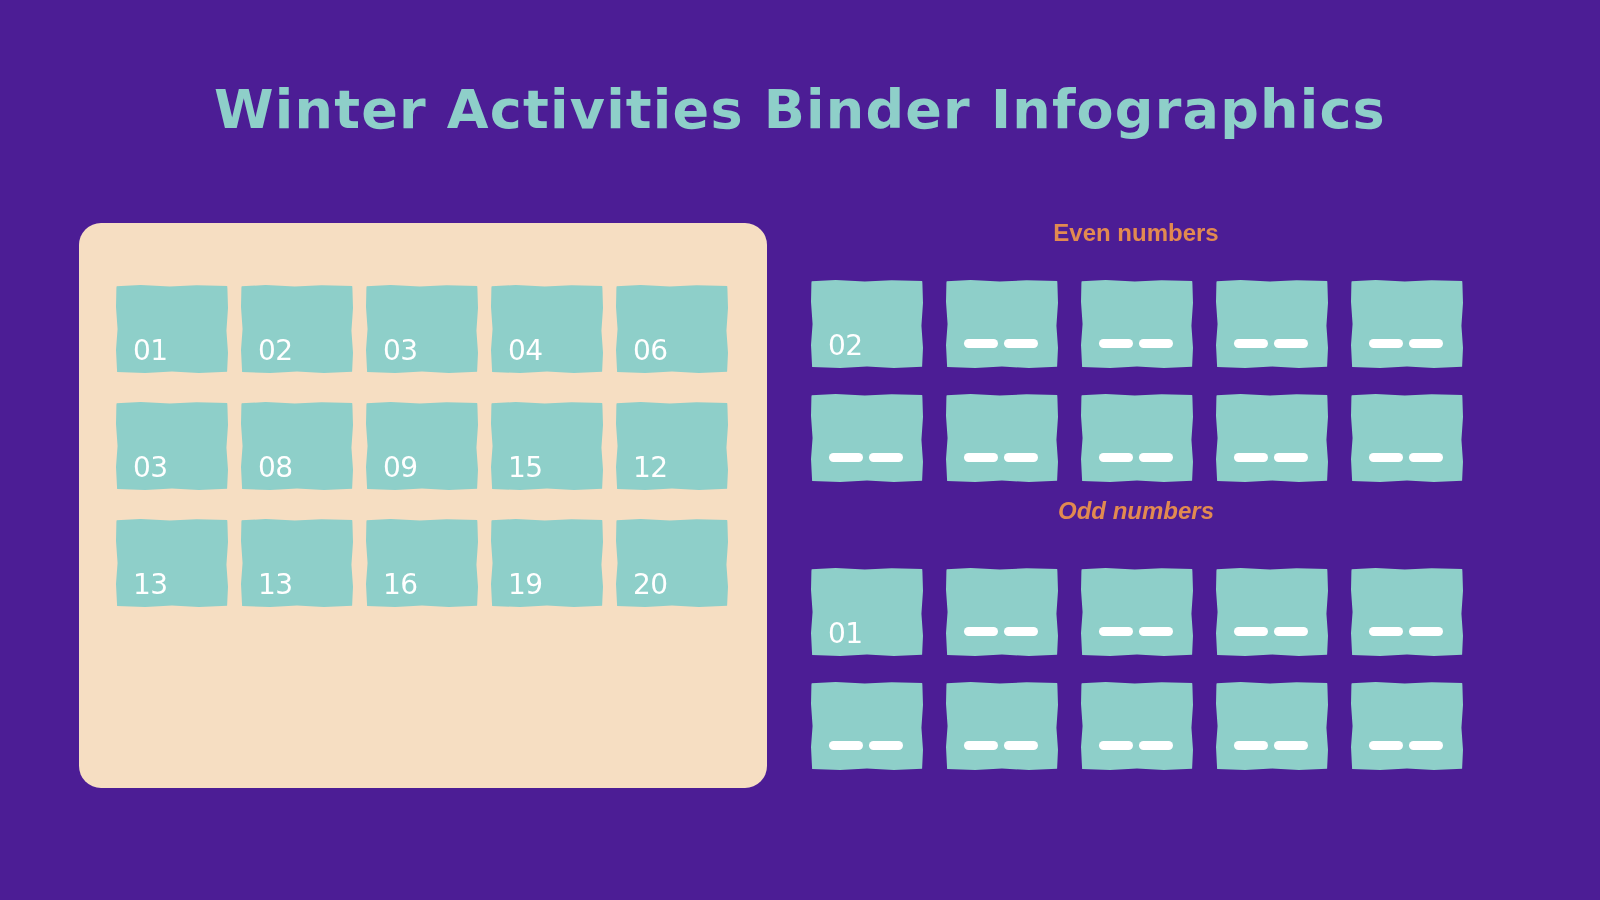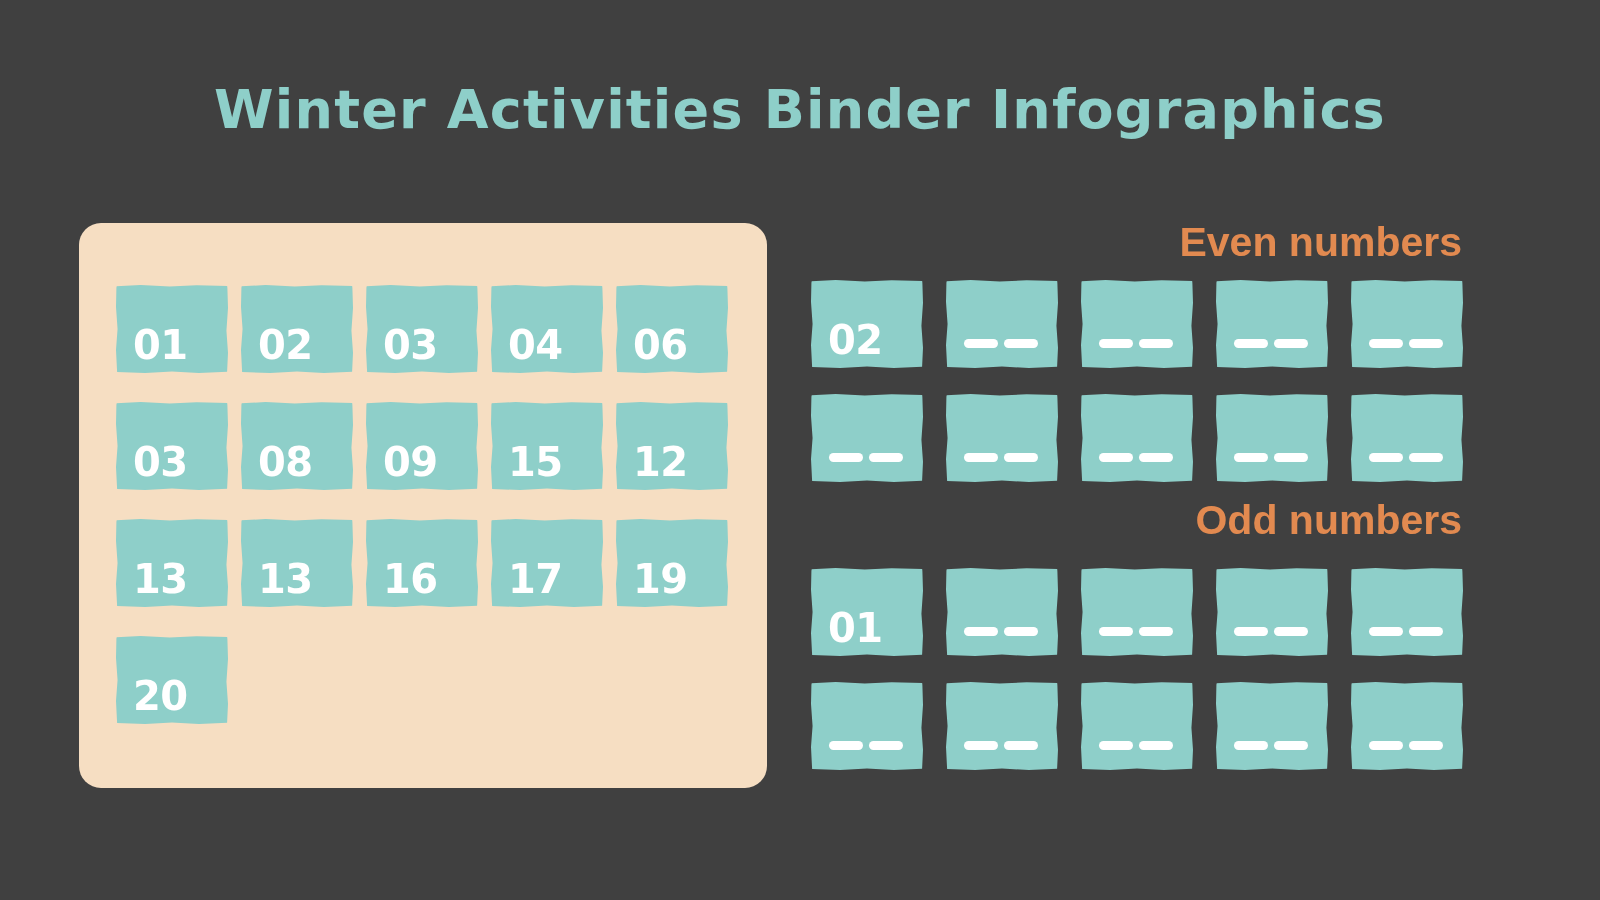--- a/index.html
+++ b/index.html
@@ -9,21 +9,21 @@
     height: 900px;
     background: #ffffff;
     font-family: "Liberation Sans", sans-serif;
     overflow: hidden;
   }
 
   #slide {
     position: relative;
     width: 1600px;
     height: 900px;
-    background: #404040;
+    background: #4c1d95;
   }
 
   
   #page-title {
     position: absolute;
     left: 0;
     top: 78px;
     width: 1600px;
     text-align: center;
     font-family: "DejaVu Sans", sans-serif;
@@ -72,22 +72,22 @@
       0.0% 74%,  1.4% 50%,  0.0% 25%
     );
     filter: drop-shadow(2px 4px 0 rgba(150, 125, 100, 0.22));
   }
 
   .tile-label {
     position: absolute;
     left: 17px;
     bottom: 8px;
     font-family: "DejaVu Sans", sans-serif;
-    font-weight: 700;
-    font-size: 40px;
+    font-weight: 400;
+    font-size: 28px;
     line-height: 1;
     color: #ffffff;
     letter-spacing: -0.5px;
   }
 
   
   .tile-blank {
     position: absolute;
     left: 18px;
     bottom: 20px;
@@ -100,35 +100,36 @@
     height: 9px;
     border-radius: 5px;
     background: #ffffff;
   }
 
   
   .section-heading {
     position: absolute;
     font-family: "Liberation Sans", sans-serif;
     font-weight: 700;
-    font-size: 41px;
+    font-size: 24px;
     color: #E28A50;
     white-space: nowrap;
-    text-align: right;
+    text-align: center;
   }
 
   #even-heading {
     left: 810px;
     top: 219px;
     width: 652px;
   }
   #odd-heading {
     left: 810px;
     top: 497px;
     width: 652px;
+    font-style: italic;
   }
 
   .answer-grid {
     position: absolute;
     display: grid;
     grid-template-columns: repeat(5, 112px);
     grid-template-rows: repeat(2, 88px);
     column-gap: 23px;
     row-gap: 26px;
   }
@@ -182,23 +183,20 @@
         <div class="tile">
           <span class="tile-label">13</span>
         </div>
         <div class="tile">
           <span class="tile-label">13</span>
         </div>
         <div class="tile">
           <span class="tile-label">16</span>
         </div>
         <div class="tile">
-          <span class="tile-label">17</span>
-        </div>
-        <div class="tile">
           <span class="tile-label">19</span>
         </div>
         <div class="tile">
           <span class="tile-label">20</span>
         </div>
       </div>
   </div>
 
   <div class="section-heading" id="even-heading">Even numbers</div>
   <div class="answer-grid" id="even-grid">

